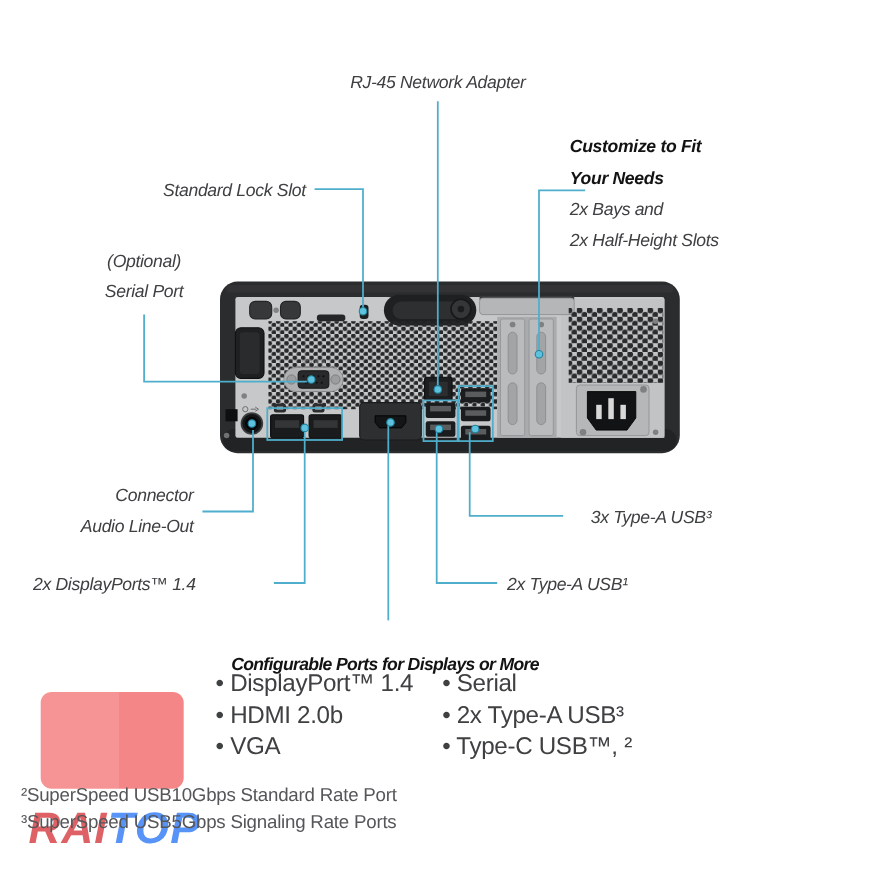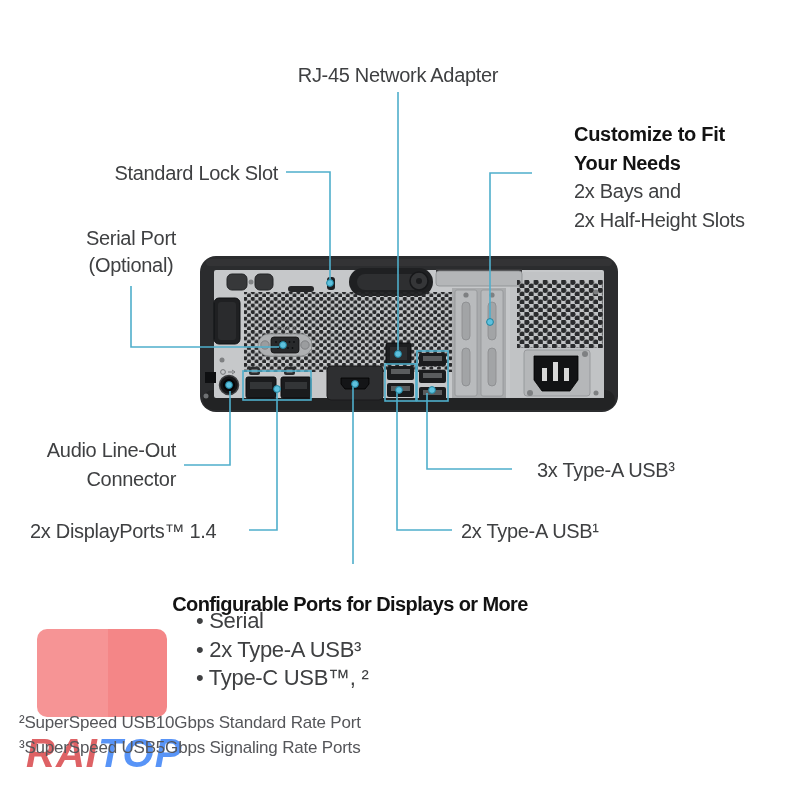--- a/index.html
+++ b/index.html
@@ -1,28 +1,28 @@
 <!DOCTYPE html>
 <html><head>
 <meta charset="utf-8">
 <style>
   html,body{margin:0;padding:0;}
   body{
     width:800px;height:800px;position:relative;background:#ffffff;
     font-family:"Liberation Sans", sans-serif;overflow:hidden;
   }
   .label{
-    position:absolute;color:#3f4042;font-size:20px;letter-spacing:-0.3px;
-    white-space:nowrap;z-index:3;line-height:27px;
+    position:absolute;color:#3f4042;font-size:16px;letter-spacing:-0.3px;
+    white-space:nowrap;z-index:3;line-height:27px;font-style:italic;
   }
   .bold{font-weight:bold;color:#131313;}
   #label-rj45{left:398px;top:62px;transform:translateX(-50%);}
   #label-lock{right:522px;top:160px;}
   #label-serial{left:64px;top:225px;width:134px;text-align:center;}
-  #customize-block{left:574px;top:120px;line-height:28.5px;}
+  #customize-block{left:518px;top:120px;line-height:28.5px;}
   #label-audio{right:624px;top:436px;text-align:right;line-height:29px;}
   #label-dp{left:30px;top:518px;}
   #label-usb3{left:521px;top:457px;margin-left:16px;}
   #label-usb1{left:461px;top:518px;}
   #config-heading{left:350px;top:566px;transform:translateX(-50%);font-weight:bold;color:#131313;letter-spacing:-0.6px;margin-top:25px;}
   #bullet-columns{position:absolute;left:196px;top:607px;display:flex;z-index:3;}
   #bullet-columns ul{list-style:none;margin:0;padding:0;}
   #bullet-columns ul:first-child{width:206px;}
   #bullet-columns li{
     font-size:22px;color:#3f4042;letter-spacing:-0.3px;line-height:28.5px;white-space:nowrap;
@@ -211,43 +211,48 @@
     <circle cx="399" cy="390" r="3.4"></circle>
     <circle cx="432" cy="390" r="3.4"></circle>
   </g>
 </svg>
 
 <div class="label" id="label-rj45">RJ-45 Network Adapter</div>
 
 <div class="label" id="label-lock">Standard Lock Slot</div>
 
 <div class="label" id="label-serial">
+  <div>(Optional)</div>
   <div>Serial Port</div>
-  <div>(Optional)</div>
 </div>
 
 <div class="label" id="customize-block">
   <div class="bold">Customize to Fit</div>
   <div class="bold">Your Needs</div>
   <div>2x Bays and</div>
   <div>2x Half-Height Slots</div>
 </div>
 
 <div class="label" id="label-audio">
+  <div>Connector</div>
   <div>Audio Line-Out</div>
-  <div>Connector</div>
 </div>
 
 <div class="label" id="label-dp">2x DisplayPorts™ 1.4</div>
 <div class="label" id="label-usb3">3x Type-A USB³</div>
 <div class="label" id="label-usb1">2x Type-A USB¹</div>
 
 <div class="label" id="config-heading">Configurable Ports for Displays or More</div>
 
 <div id="bullet-columns">
+  <ul>
+    <li>DisplayPort™ 1.4</li>
+    <li>HDMI 2.0b</li>
+    <li>VGA</li>
+  </ul>
   <ul>
     <li>Serial</li>
     <li>2x Type-A USB³</li>
     <li>Type-C USB™, ²</li>
   </ul>
 </div>
 
 <div id="footnotes">
   <div>²SuperSpeed USB10Gbps Standard Rate Port</div>
   <div>³SuperSpeed USB5Gbps Signaling Rate Ports</div>

